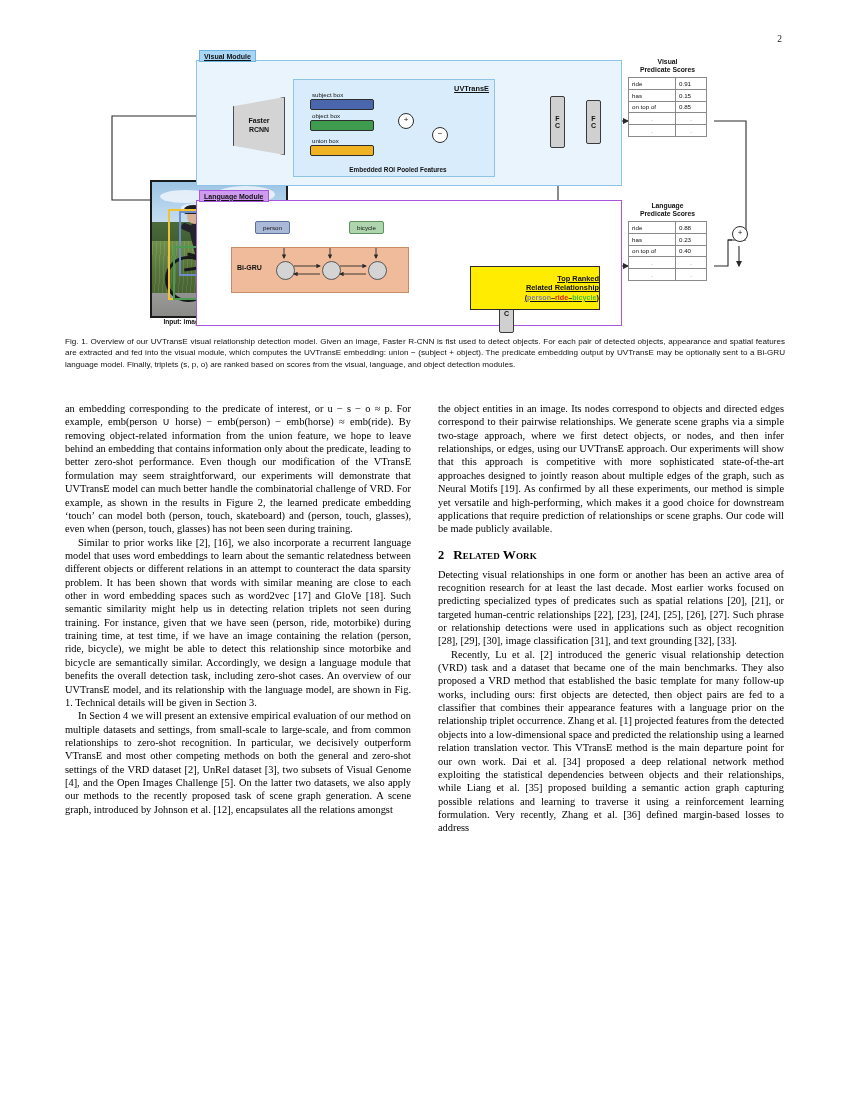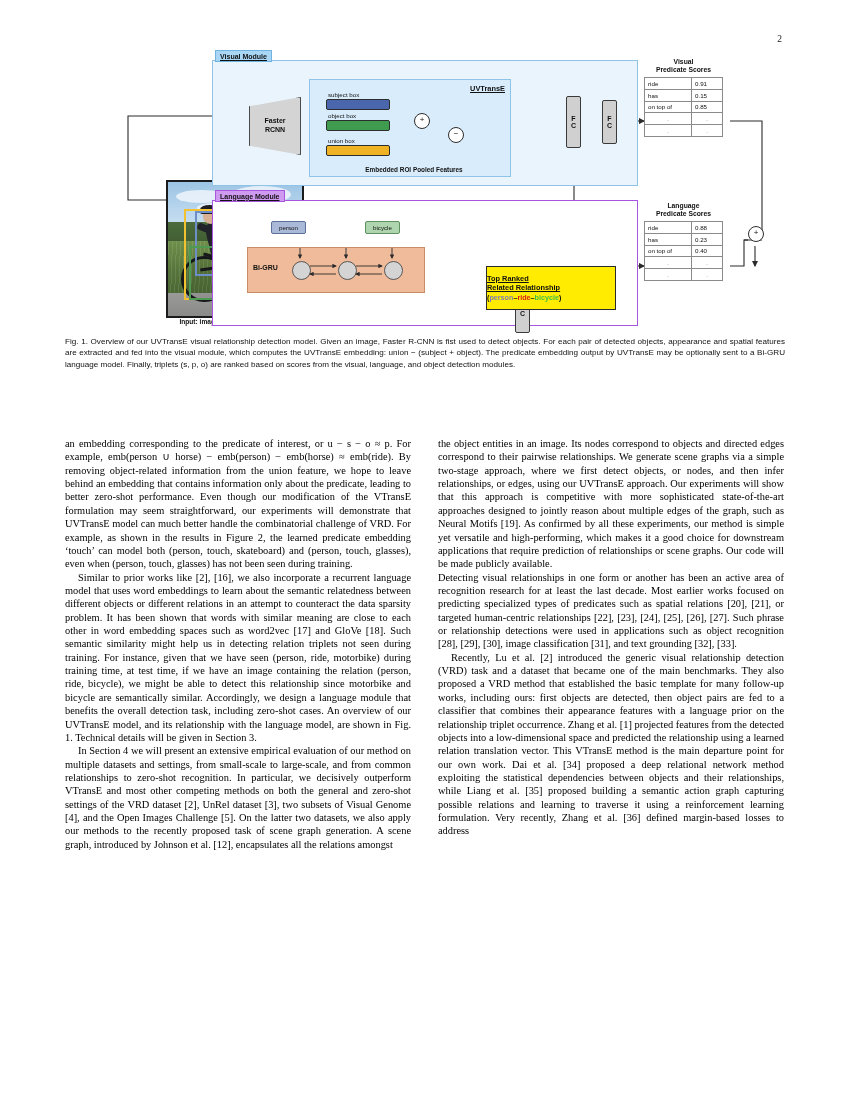--- a/index.html
+++ b/index.html
@@ -19,21 +19,21 @@
     position: absolute;
     top: 34px; right: 68px;
     font-family: "Liberation Serif", serif;
     font-size: 9.5px;
     color: #1a1a1a;
   }
 
   
   .figure-wrap {
     position: absolute;
-    left: 66px; top: 50px;
+    left: 50px; top: 50px;
     width: 720px; height: 275px;
   }
 
   
   .input-panel {
     position: absolute;
     left: 100px; top: 130px;
     width: 134px; height: 150px;
   }
   .photo-frame {
@@ -264,23 +264,23 @@
     border:1px solid #5a6b88;
   }
   .chip-person { background:#aab9d8; border-color:#5d7099; }
   .chip-bicycle{ background:#aed5ae; border-color:#5e9060; }
 
   
   .top-ranked {
     position:absolute; left:420px; top:216px;
     width:128px; height:42px;
     background:#ffec00; border:1.4px solid #2a2a2a;
-    display:flex; flex-direction:column; align-items:flex-start; justify-content:center;
-    font-family:"Liberation Sans", sans-serif;
-    font-weight:bold; font-size:7.4px; color:#111; line-height:1.28;
+    display:flex; flex-direction:column; align-items:flex-end; justify-content:center;
+    font-family:"Liberation Sans", sans-serif;
+    font-weight:bold; font-size:7.4px; color:#111; line-height:1.28;text-decoration:underline;
   }
   .top-ranked .tr-l1, .top-ranked .tr-l2 { text-decoration:underline; }
   .triplet { font-size:7.2px; }
   .t-person { color:#7d7db5; }
   .t-ride   { color:#d81f1f; }
   .t-bicycle{ color:#3fbf4a; }
   .t-paren, .t-dash { color:#111; }
 
   
   .wires { position:absolute; left:0; top:0; width:720px; height:275px; pointer-events:none; }
@@ -289,21 +289,21 @@
   .fig-caption {
     position:absolute;
     left:65px; top:336px; width:720px;
     font-family:"Liberation Sans", sans-serif;
     font-size:8.1px; line-height:1.42;
     text-align:justify; color:#111;
   }
 
   
   .col {
-    position:absolute; top:437px; width:346px;
+    position:absolute; top:402px; width:346px;
     font-size:10.4px; line-height:1.285;
     text-align:justify;
     hyphens:auto;
   }
   .col-left  { left:65px; }
   .col-right { left:438px; }
   .col p { margin:0; text-indent:13px; }
   .col p.noindent { text-indent:0; }
 
   h2.section {
@@ -551,15 +551,18 @@
 <div class="fig-caption">Fig. 1. Overview of our UVTransE visual relationship detection model. Given an image, Faster R-CNN is fist used to detect objects. For each pair of detected objects, appearance and spatial features are extracted and fed into the visual module, which computes the UVTransE embedding: union − (subject + object). The predicate embedding output by UVTransE may be optionally sent to a Bi-GRU language model. Finally, triplets (s, p, o) are ranked based on scores from the visual, language, and object detection modules.</div>
 
 <div class="col col-left">
   <p class="noindent">an embedding corresponding to the predicate of interest, or u − s − o ≈ p. For example, emb(person ∪ horse) − emb(person) − emb(horse) ≈ emb(ride). By removing object-related information from the union feature, we hope to leave behind an embedding that contains information only about the predicate, leading to better zero-shot performance. Even though our modification of the VTransE formulation may seem straightforward, our experiments will demonstrate that UVTransE model can much better handle the combinatorial challenge of VRD. For example, as shown in the results in Figure 2, the learned predicate embedding ‘touch’ can model both (person, touch, skateboard) and (person, touch, glasses), even when (person, touch, glasses) has not been seen during training.</p>
   <p>Similar to prior works like [2], [16], we also incorporate a recurrent language model that uses word embeddings to learn about the semantic relatedness between different objects or different relations in an attempt to counteract the data sparsity problem. It has been shown that words with similar meaning are close to each other in word embedding spaces such as word2vec [17] and GloVe [18]. Such semantic similarity might help us in detecting relation triplets not seen during training. For instance, given that we have seen (person, ride, motorbike) during training time, at test time, if we have an image containing the relation (person, ride, bicycle), we might be able to detect this relationship since motorbike and bicycle are semantically similar. Accordingly, we design a language module that benefits the overall detection task, including zero-shot cases. An overview of our UVTransE model, and its relationship with the language model, are shown in Fig. 1. Technical details will be given in Section 3.</p>
   <p>In Section 4 we will present an extensive empirical evaluation of our method on multiple datasets and settings, from small-scale to large-scale, and from common relationships to zero-shot recognition. In particular, we decisively outperform VTransE and most other competing methods on both the general and zero-shot settings of the VRD dataset [2], UnRel dataset [3], two subsets of Visual Genome [4], and the Open Images Challenge [5]. On the latter two datasets, we also apply our methods to the recently proposed task of scene graph generation. A scene graph, introduced by Johnson et al. [12], encapsulates all the relations amongst</p>
 </div>
 
 <div class="col col-right">
   <p class="noindent">the object entities in an image. Its nodes correspond to objects and directed edges correspond to their pairwise relationships. We generate scene graphs via a simple two-stage approach, where we first detect objects, or nodes, and then infer relationships, or edges, using our UVTransE approach. Our experiments will show that this approach is competitive with more sophisticated state-of-the-art approaches designed to jointly reason about multiple edges of the graph, such as Neural Motifs [19]. As confirmed by all these experiments, our method is simple yet versatile and high-performing, which makes it a good choice for downstream applications that require prediction of relationships or scene graphs. Our code will be made publicly available.</p>
+  <h2 class="section">
+    <span class="num">2</span><span class="scap">Related Work</span>
+  </h2>
   <p class="noindent">Detecting visual relationships in one form or another has been an active area of recognition research for at least the last decade. Most earlier works focused on predicting specialized types of predicates such as spatial relations [20], [21], or targeted human-centric relationships [22], [23], [24], [25], [26], [27]. Such phrase or relationship detections were used in applications such as object recognition [28], [29], [30], image classification [31], and text grounding [32], [33].</p>
   <p>Recently, Lu et al. [2] introduced the generic visual relationship detection (VRD) task and a dataset that became one of the main benchmarks. They also proposed a VRD method that established the basic template for many follow-up works, including ours: first objects are detected, then object pairs are fed to a classifier that combines their appearance features with a language prior on the relationship triplet occurrence. Zhang et al. [1] projected features from the detected objects into a low-dimensional space and predicted the relationship using a learned relation translation vector. This VTransE method is the main departure point for our own work. Dai et al. [34] proposed a deep relational network method exploiting the statistical dependencies between objects and their relationships, while Liang et al. [35] proposed building a semantic action graph capturing possible relations and learning to traverse it using a reinforcement learning formulation. Very recently, Zhang et al. [36] defined margin-based losses to address</p>
 </div>
 
 </body></html>

